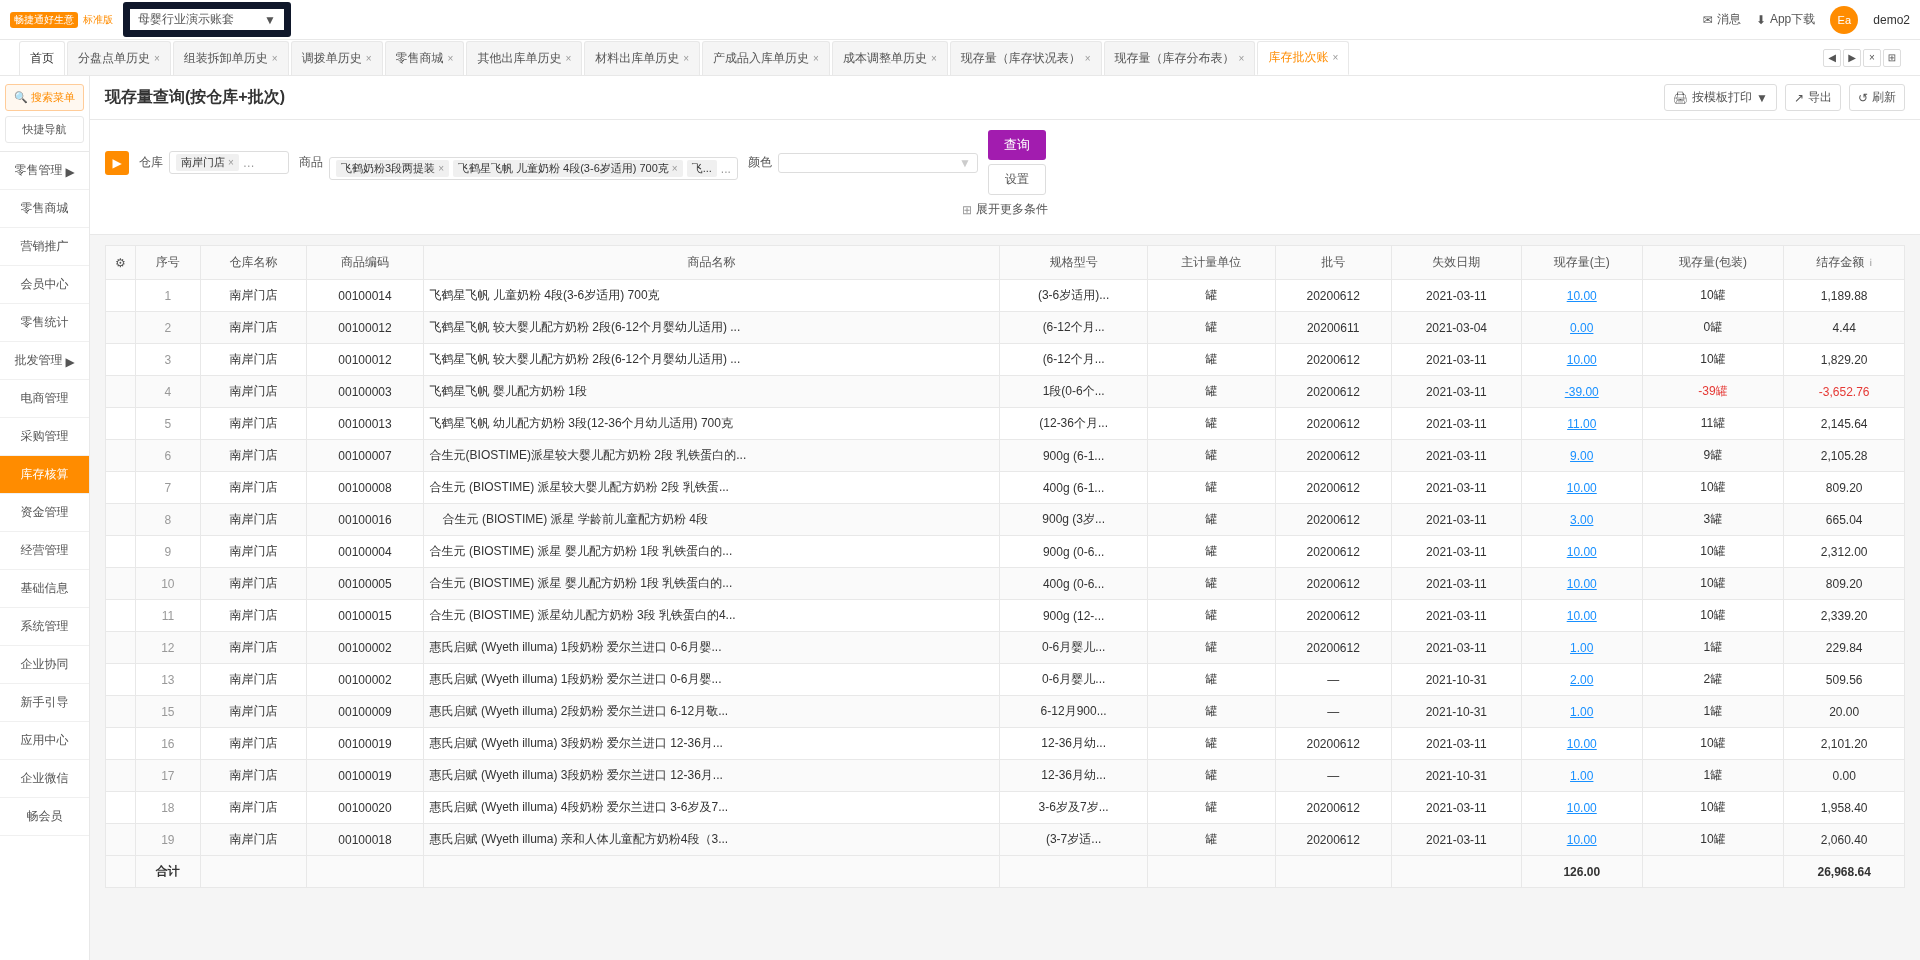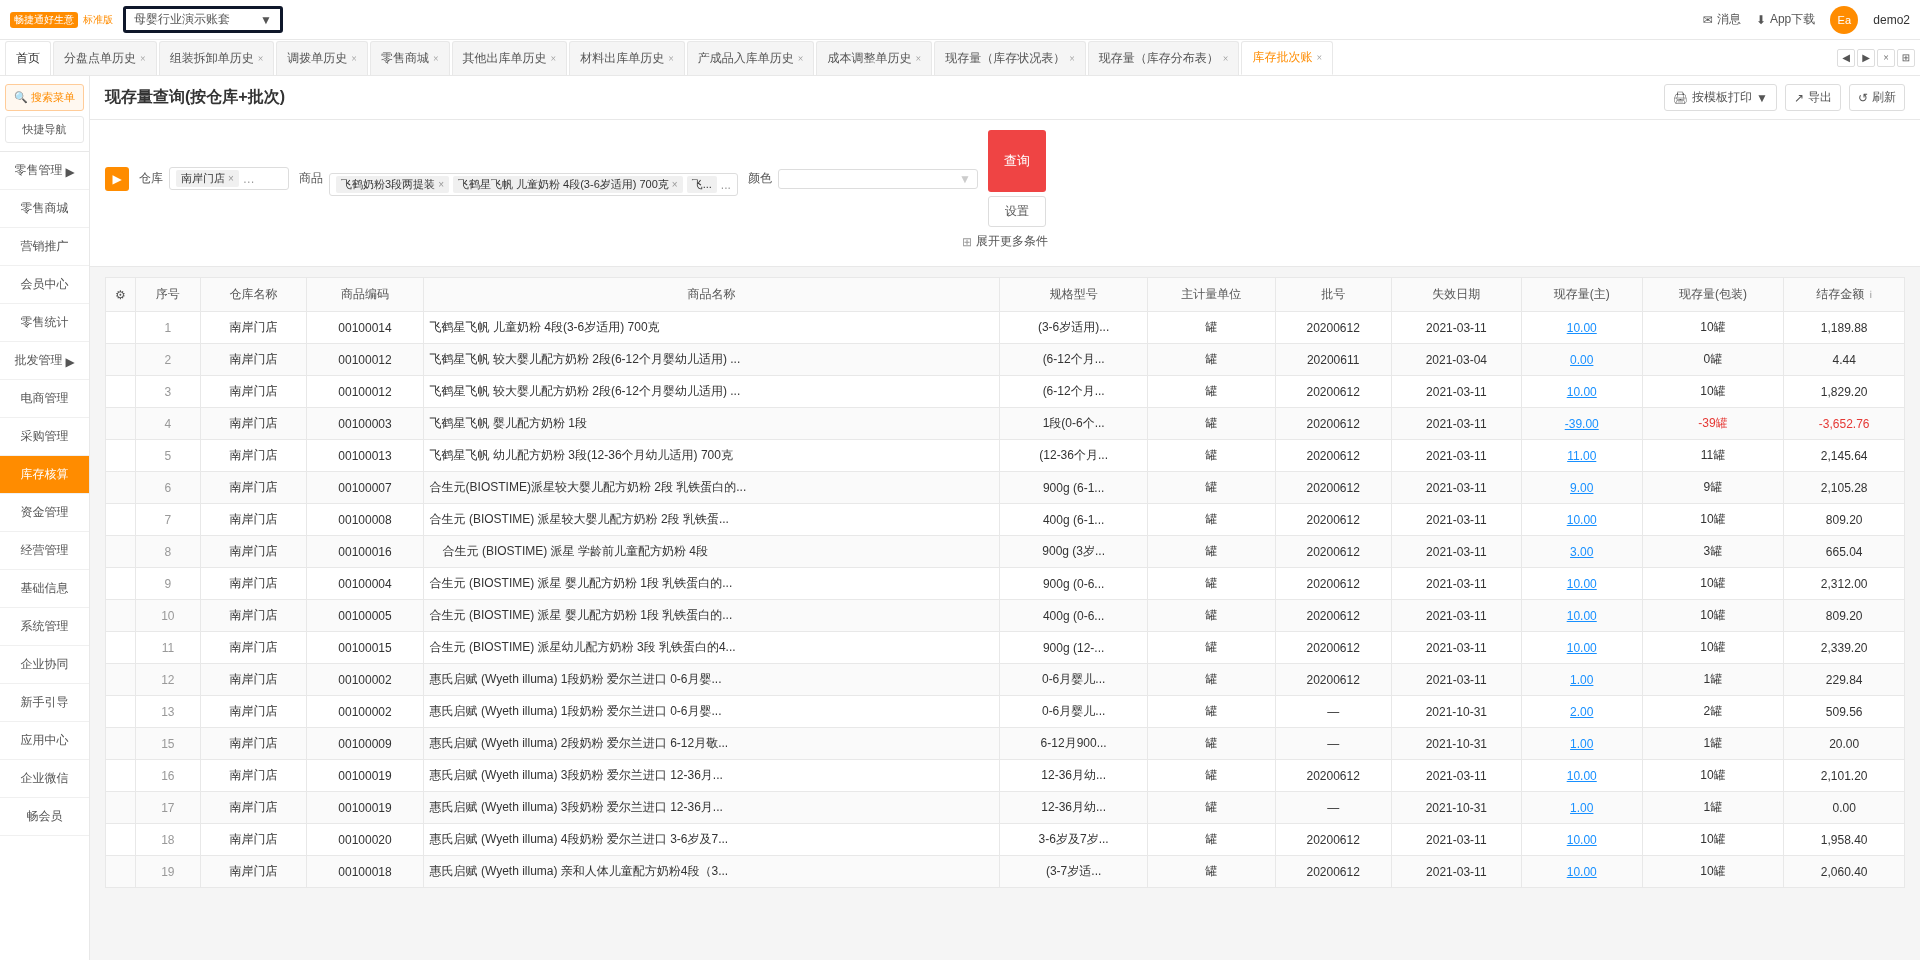--- a/index.html
+++ b/index.html
@@ -12,38 +12,38 @@
     }
     .logo-area {
       display: flex; align-items: center; gap: 5px; min-width: 90px;
     }
     .logo-box {
       background: #ff8c00; color: #fff; font-size: 10px; padding: 2px 4px;
       border-radius: 3px; line-height: 1.2;
     }
     .logo-label { color: #ff8c00; font-size: 10px; }
     .industry-select {
-      display: flex; align-items: center; border: 3px solid #0f172a; border-radius: 3px;
+      display: flex; align-items: center; border: 7px solid #0f172a; border-radius: 3px;
       padding: 2px 8px; cursor: pointer; font-size: 12px; color: #555; gap: 30px;
     }
     .top-right {
       margin-left: auto; display: flex; align-items: center; gap: 15px;
     }
     .top-icon-btn {
       display: flex; align-items: center; gap: 4px; cursor: pointer; color: #555; font-size: 12px;
     }
     .avatar-circle {
       width: 28px; height: 28px; border-radius: 50%; background: #ff8c00;
       display: flex; align-items: center; justify-content: center; color: #fff; font-size: 11px;
     }
 
     
     .nav-tabs {
       display: flex; align-items: center; background: #fff; height: 36px;
-      border-bottom: 1px solid #e8e8e8; padding: 0 5px; overflow: hidden; gap: 2px; font-family: Liberation Serif, serif;
+      border-bottom: 1px solid #e8e8e8; padding: 0 19px; overflow: hidden; gap: 2px;
     }
     .nav-tab {
       display: flex; align-items: center; padding: 0 10px; height: 34px;
       border-radius: 3px 3px 0 0; cursor: pointer; font-size: 12px; white-space: nowrap;
       color: #555; background: #f5f5f5; border: 1px solid #e8e8e8; border-bottom: none;
       gap: 4px;
     }
     .nav-tab.active {
       background: #fff; color: #ff8c00; border-color: #e8e8e8;
       border-bottom: 1px solid #fff;
@@ -155,22 +155,22 @@
       padding: 2px 6px; min-width: 200px; gap: 4px; background: #fff;
     }
     .filter-expand {
       display: flex; align-items: center; justify-content: center; padding: 6px;
       color: #555; cursor: pointer; font-size: 12px; gap: 4px;
     }
     .expand-icon { color: #999; }
 
     
     .query-btn {
-      background: #ef4444; color: #fff; border: none; border-radius: 3px;
-      padding: 22px 16px; cursor: pointer; font-size: 13px;
+      background: #a21caf; color: #fff; border: none; border-radius: 3px;
+      padding: 6px 16px; cursor: pointer; font-size: 13px;
     }
     .settings-btn {
       background: #fff; color: #555; border: 1px solid #ddd; border-radius: 3px;
       padding: 6px 12px; cursor: pointer; font-size: 12px;
     }
     .query-col {
       display: flex; flex-direction: column; gap: 4px;
     }
 
     
@@ -680,17 +680,31 @@
               <td>00100018</td>
               <td style="text-align: left;">惠氏启赋 (Wyeth illuma) 亲和人体儿童配方奶粉4段（3...</td>
               <td>(3-7岁适...</td>
               <td>罐</td>
               <td>20200612</td>
               <td>2021-03-11</td>
               <td class="text-link">10.00</td>
               <td>10罐</td>
               <td>2,060.40</td>
             </tr>
+            <tr class="total-row">
+              <td></td>
+              <td style="text-align: center;">合计</td>
+              <td></td>
+              <td></td>
+              <td></td>
+              <td></td>
+              <td></td>
+              <td></td>
+              <td></td>
+              <td>126.00</td>
+              <td></td>
+              <td>26,968.64</td>
+            </tr>
           </tbody>
       </table>
     </div>
   </div>
 </div>
 
 </body></html>

